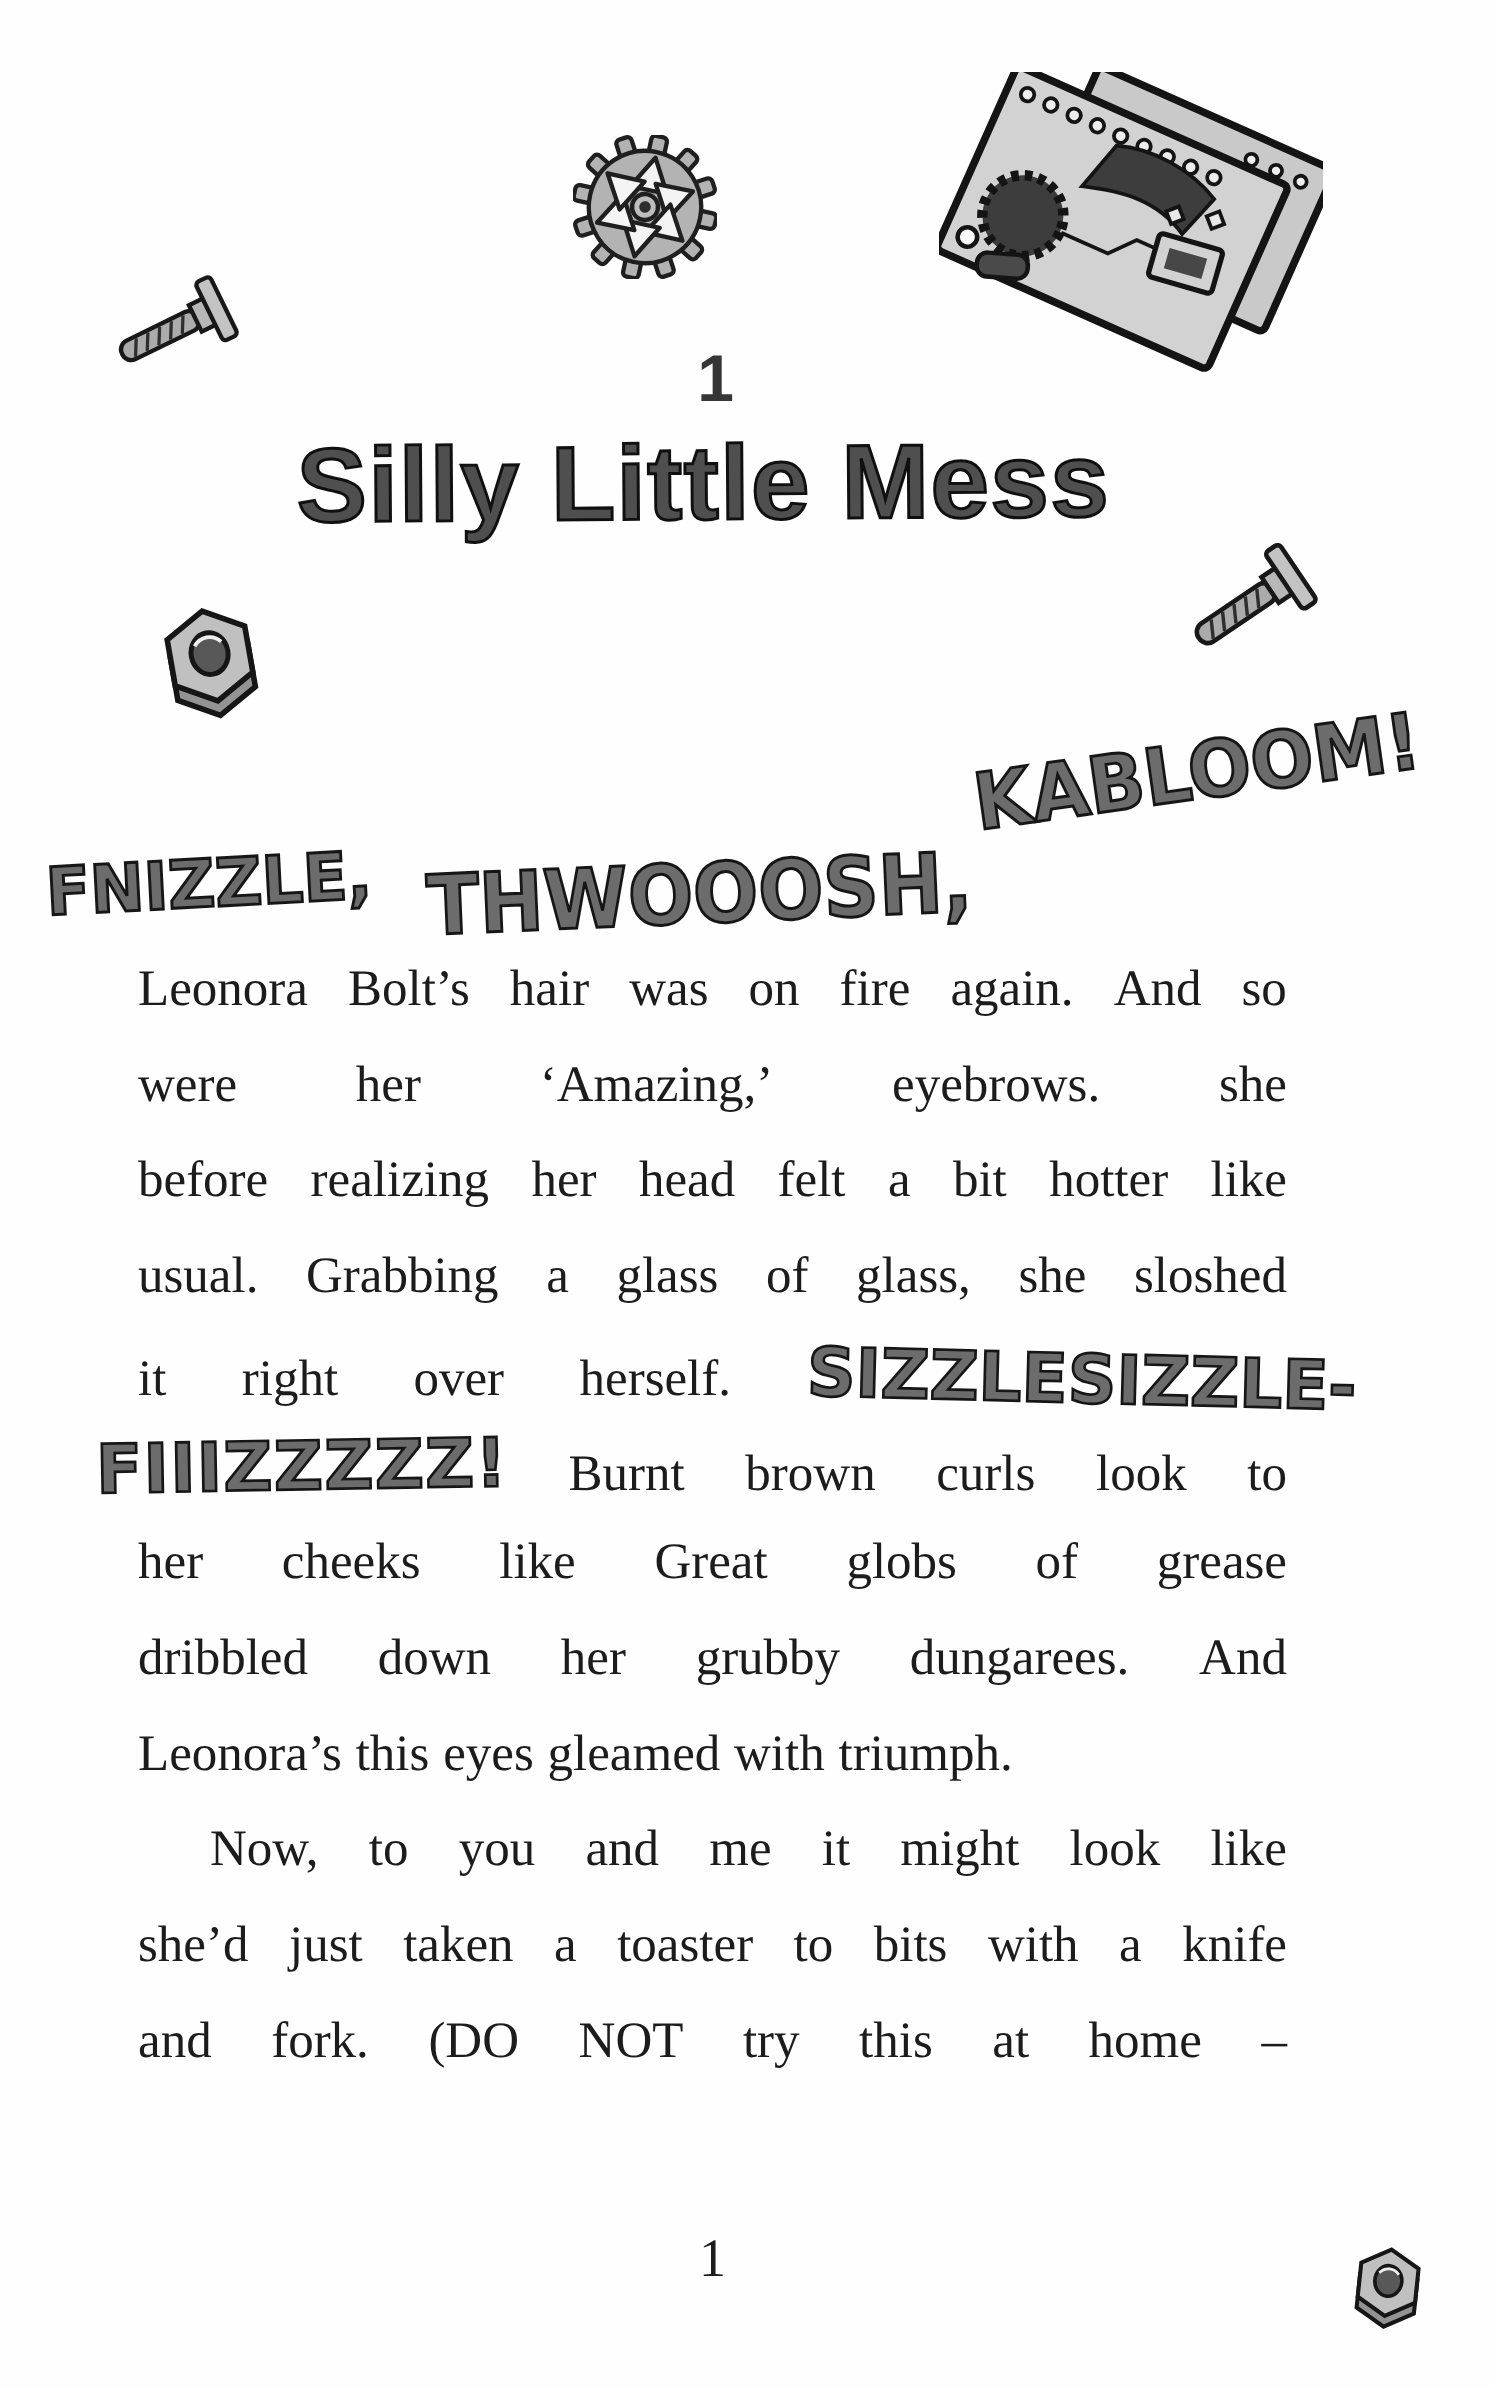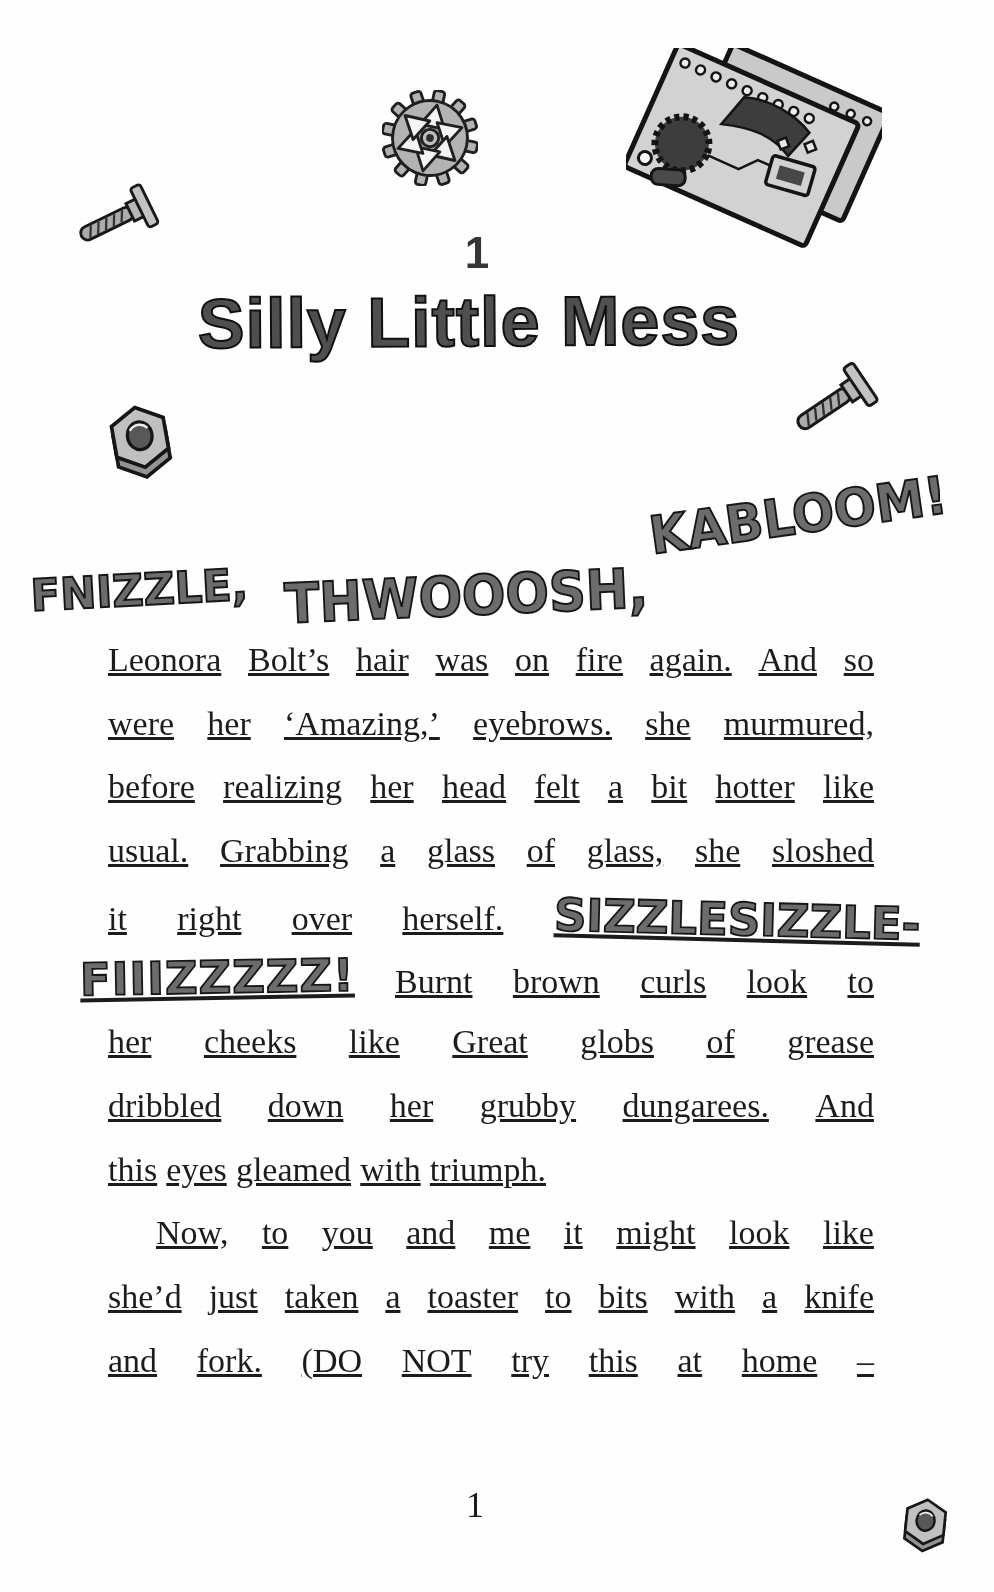--- a/index.html
+++ b/index.html
@@ -38,21 +38,21 @@
     color:#6c6c6c;
     -webkit-text-stroke:2px #161616;
     white-space:nowrap;
   }
   .sfx-line{position:absolute;left:28px;top:512px;width:950px;height:140px;}
   .sfx{position:absolute;transform-origin:left bottom;}
   .sfx0{left:4px;top:58px;font-size:44px;transform:rotate(-3deg) scaleX(0.98);}
   .sfx1{left:258px;top:60px;font-size:55px;transform:rotate(-2.5deg) scaleX(0.93);}
   .sfx2{left:626px;top:-6px;font-size:52px;transform:rotate(-8deg) scaleX(0.95);}
   
-  .body-text{position:absolute;left:108px;top:628px;width:766px;text-decoration:underline;}
+  .body-text{position:absolute;left:92px;top:628px;width:766px;}
   .line{
     display:flex;justify-content:space-between;align-items:baseline;
     height:63.7px;font-size:34px;overflow:visible;
   }
   .line .w{line-height:63.7px;white-space:pre;}
   .line.nojust{justify-content:flex-start;}
   .line.nojust .w{margin-right:0.27em;}
   .line.indent{padding-left:48px;}
   .inline-comic{font-size:45px;line-height:63.7px;-webkit-text-stroke:1.8px #161616;}
   .inline-comic.start{margin-left:-28px;letter-spacing:1px;transform:rotate(-1deg);}
@@ -182,21 +182,20 @@
         <span class="w">again.</span>
         <span class="w">And</span>
         <span class="w">so</span>
       </div>
       <div class="line">
         <span class="w">were</span>
         <span class="w">her</span>
         <span class="w">‘Amazing,’</span>
         <span class="w">eyebrows.</span>
         <span class="w">she</span>
-        <span class="w">murmured,</span>
       </div>
       <div class="line">
         <span class="w">before</span>
         <span class="w">realizing</span>
         <span class="w">her</span>
         <span class="w">head</span>
         <span class="w">felt</span>
         <span class="w">a</span>
         <span class="w">bit</span>
         <span class="w">hotter</span>
@@ -238,20 +237,21 @@
       </div>
       <div class="line">
         <span class="w">dribbled</span>
         <span class="w">down</span>
         <span class="w">her</span>
         <span class="w">grubby</span>
         <span class="w">dungarees.</span>
         <span class="w">And</span>
       </div>
       <div class="line nojust">
+        <span class="w">Leonora’s</span>
         <span class="w">this</span>
         <span class="w">eyes</span>
         <span class="w">gleamed</span>
         <span class="w">with</span>
         <span class="w">triumph.</span>
       </div>
       <div class="line indent">
         <span class="w">Now,</span>
         <span class="w">to</span>
         <span class="w">you</span>

